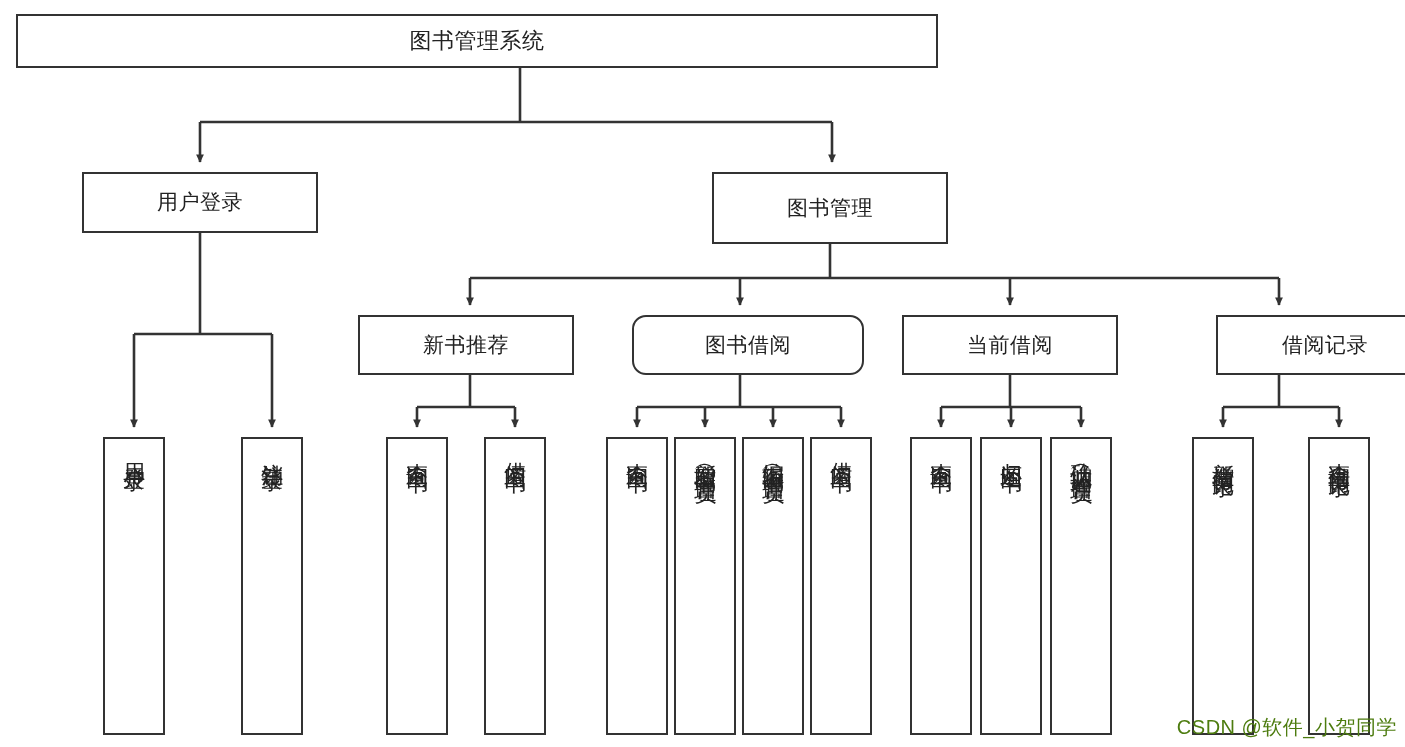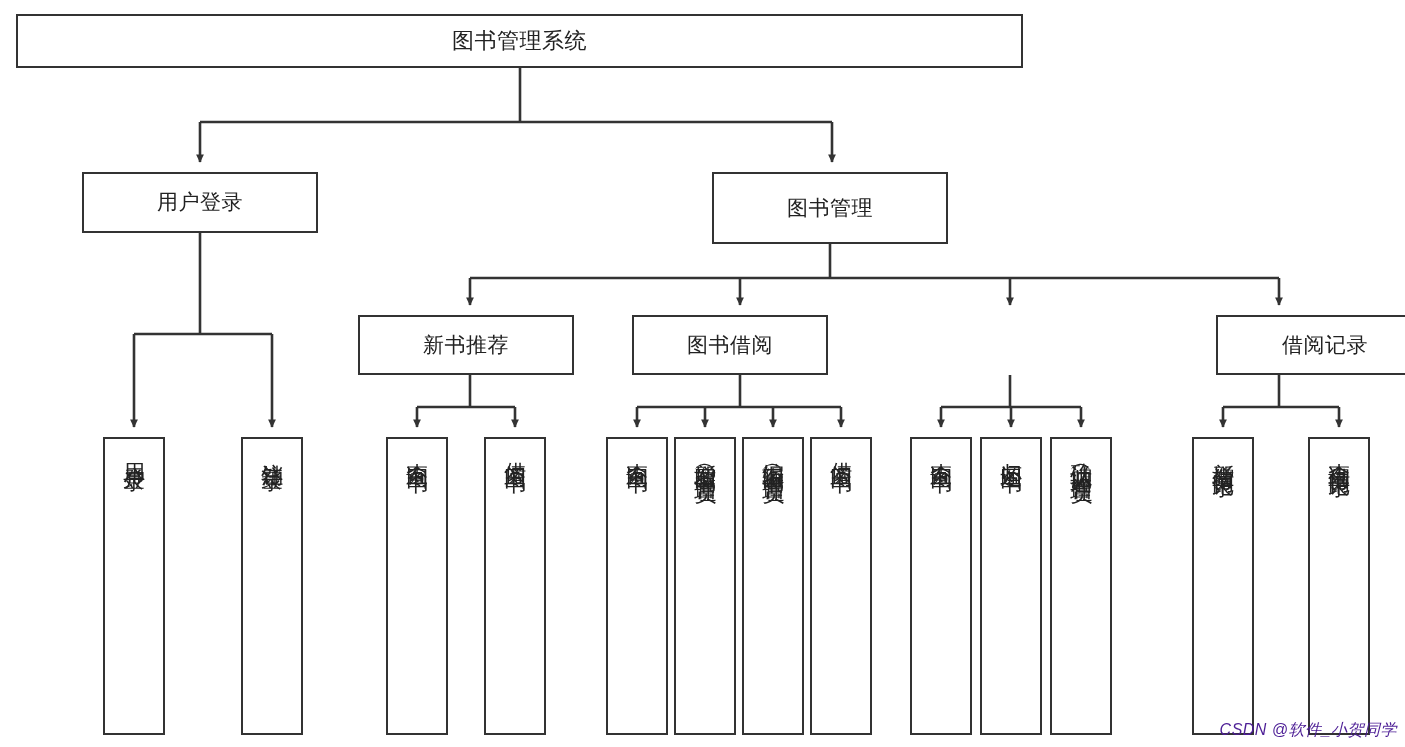--- a/index.html
+++ b/index.html
@@ -47,26 +47,25 @@
     line-height:1.02;
     letter-spacing:3px;
     white-space:nowrap;
     text-align:left;
   }
 
   .watermark{
     position:absolute;
     right:8px;
     bottom:6px;
-    font-size:16px;
-    color:#4c1d95;
+    font-size:20px;
+    color:#4d7c0f;
     letter-spacing:0.5px;
     white-space:nowrap;
     pointer-events:none;
-    font-style:italic;
   }
 </style>
 </head>
 <body>
 
 <div id="canvas">
 
   <svg class="links" viewBox="0 0 1405 747">
     <defs>
       <marker id="arrow" markerWidth="9" markerHeight="9" refX="4.2" refY="7.6" orient="0" markerUnits="userSpaceOnUse">
@@ -110,36 +109,39 @@
       <path d="M1011,407 L1011,427" marker-end="url(#arrow)"></path>
       <path d="M1081,407 L1081,427" marker-end="url(#arrow)"></path>
 
       <path d="M1279,375 L1279,407"></path>
       <path d="M1223,407 L1339,407"></path>
       <path d="M1223,407 L1223,427" marker-end="url(#arrow)"></path>
       <path d="M1339,407 L1339,427" marker-end="url(#arrow)"></path>
     </g>
   </svg>
 
-  <div class="node root" style="left:16px;top:14px;width:1007px;height:54px;justify-content:center;">
+  <div class="node root" style="left:16px;top:14px;width:922px;height:54px;justify-content:center;">
     <span class="lbl">图书管理系统</span>
   </div>
 
   <div class="node lvl2" style="left:82px;top:172px;width:236px;height:61px;">
     <span class="lbl">用户登录</span>
   </div>
   <div class="node lvl2" style="left:712px;top:172px;width:236px;height:72px;">
     <span class="lbl">图书管理</span>
   </div>
 
   <div class="node lvl3" style="left:358px;top:315px;width:216px;height:60px;">
     <span class="lbl">新书推荐</span>
   </div>
-  <div class="node lvl3" style="left:632px;top:315px;width:196px;height:60px;">
+  <div class="node lvl3" style="left:632px;top:315px;width:232px;height:60px;border-radius:14px;">
     <span class="lbl">图书借阅</span>
+  </div>
+  <div class="node lvl3" style="left:902px;top:315px;width:216px;height:60px;">
+    <span class="lbl">当前借阅</span>
   </div>
   <div class="node lvl3" style="left:1216px;top:315px;width:218px;height:60px;text-align:center;">
     <span class="lbl">借阅记录</span>
   </div>
 
   <div class="node leaf" style="left:103px;top:437px;width:62px;height:298px;">
     <span class="lbl">用户登录</span>
   </div>
   <div class="node leaf" style="left:241px;top:437px;width:62px;height:298px;">
     <span class="lbl">注销登录</span>

